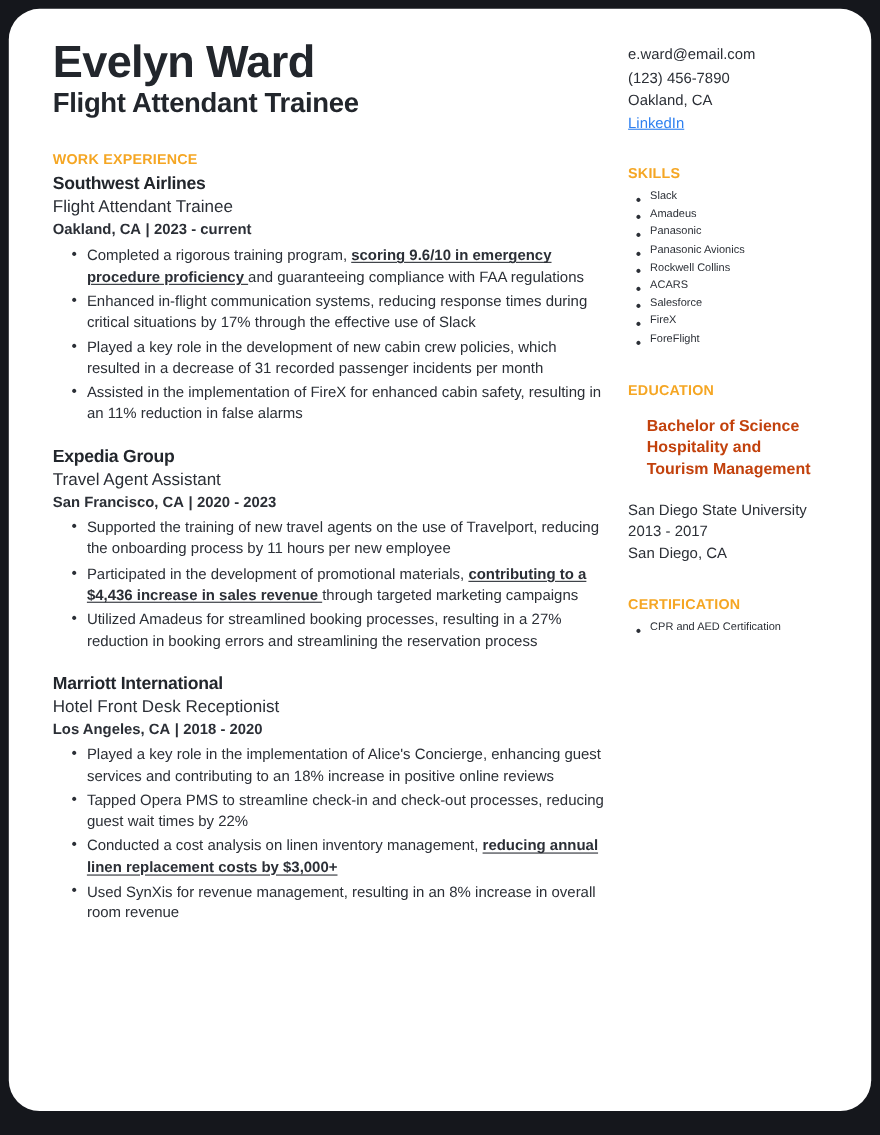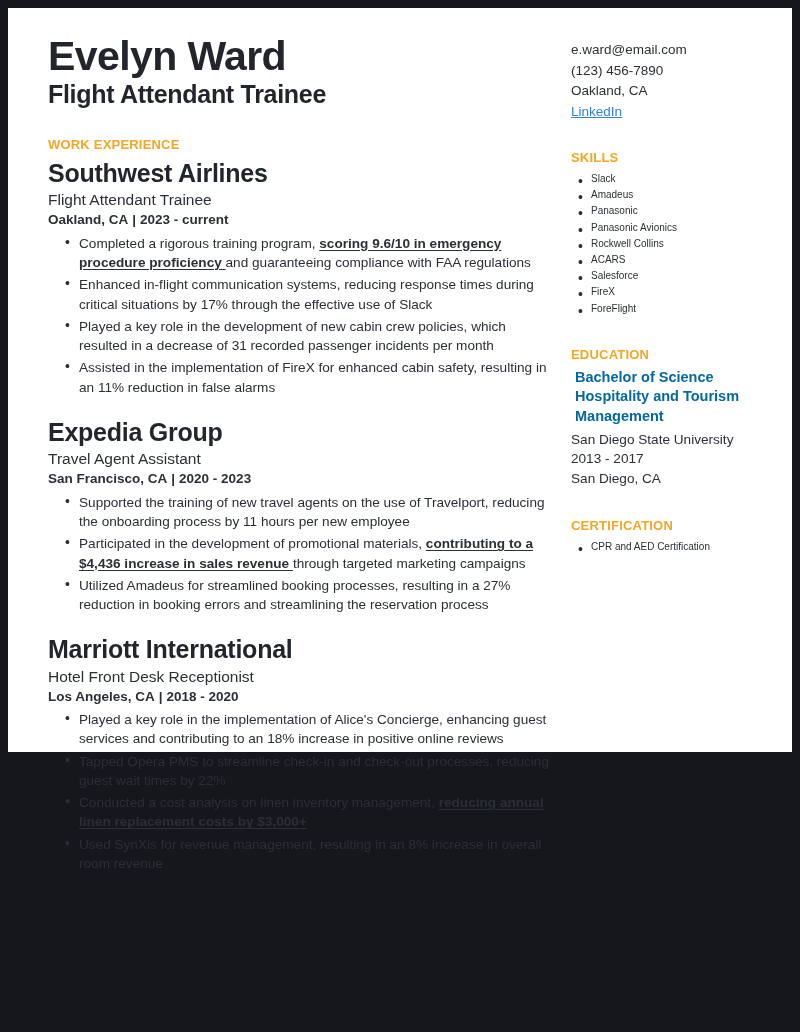--- a/index.html
+++ b/index.html
@@ -11,24 +11,25 @@
     width: 800px;
     height: 1032px;
     font-family: "Liberation Sans", sans-serif;
     overflow: hidden;
   }
   #page {
     position: absolute;
     left: 8px;
     top: 8px;
     width: 784px;
-    height: 744px;
+    height: 1002px;
     background: #ffffff;
     box-sizing: border-box;
     padding: 26px 32px 0 40px;
+    border-radius: 28px;
   }
   .layout {
     display: flex;
     align-items: flex-start;
   }
   .col-left {
     width: 505px;
     flex: 0 0 505px;
   }
   .col-right {
@@ -78,21 +79,21 @@
     text-transform: uppercase;
     margin: 0 0 6px 0;
   }
   .left-sec { margin-top: 28px; }
   .right-sec + .right-sec { margin-top: 30px; }
 
   
   .job { margin-bottom: 20px; }
   .job:last-child { margin-bottom: 0; }
   .company {
-    font-size: 25px;
+    font-size: 16px;
     font-weight: 700;
     color: #22262c;
     letter-spacing: -0.25px;
     line-height: 1.25;
     margin: 0 0 1px 0;
   }
   .role {
     font-size: 15.5px;
     font-weight: 400;
     color: #2b2f36;
@@ -152,23 +153,23 @@
     position: absolute;
     left: -13px;
     top: -1px;
     font-size: 14px;
     color: #2b2f36;
   }
 
   .edu-degree {
     font-size: 14.5px;
     font-weight: 700;
-    color: #0369a1;
+    color: #c2410c;
     line-height: 1.34;
-    margin: 4px;
+    margin: 17px;
   }
   .edu-line {
     font-size: 13.6px;
     color: #2b2f36;
     line-height: 1.42;
     margin: 0;
   }
 </style>
 </head>
 <body>

